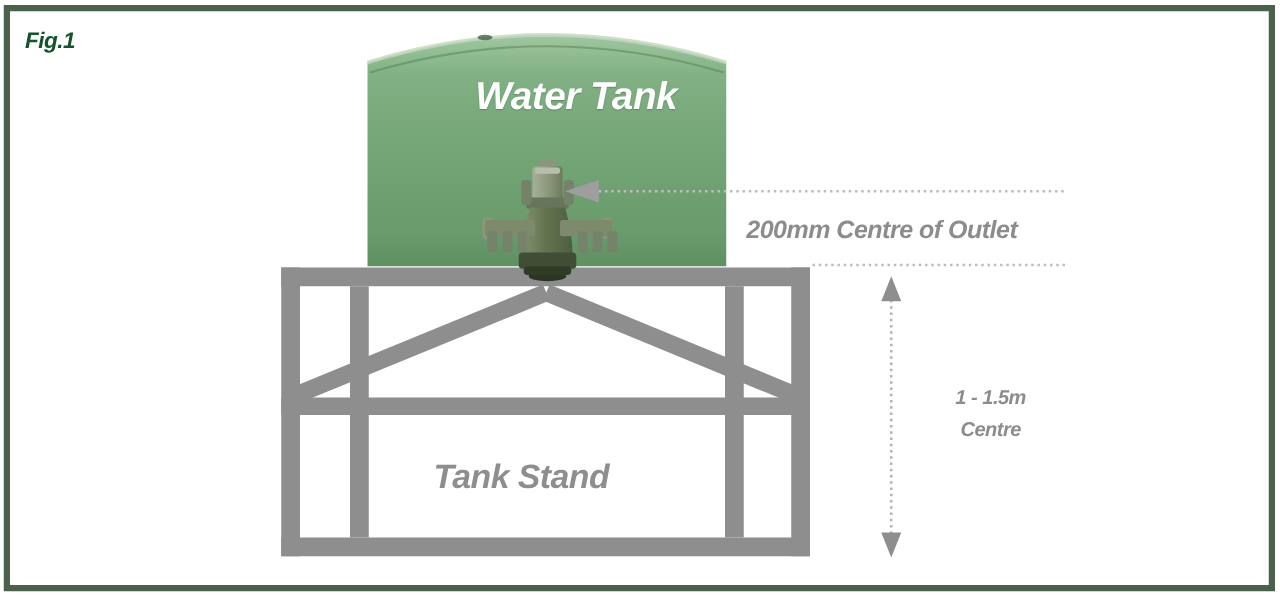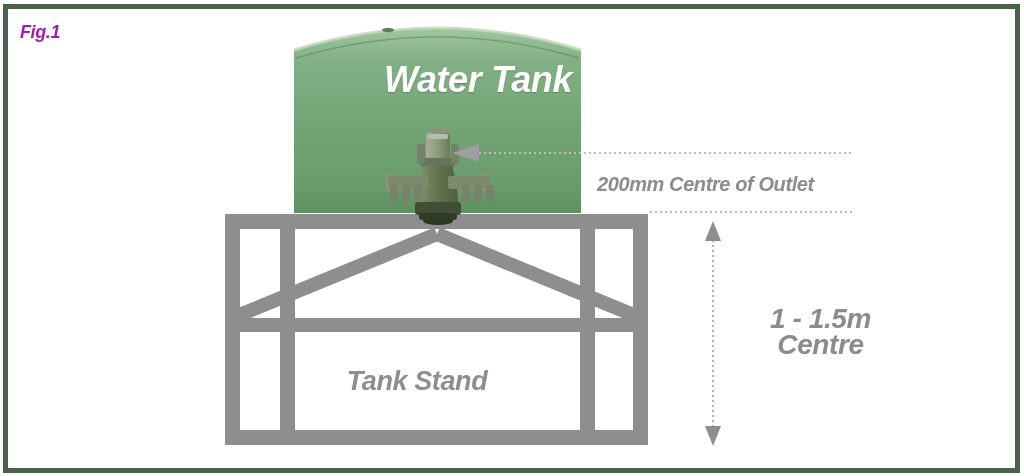--- a/index.html
+++ b/index.html
@@ -8,36 +8,36 @@
     font-family:"Liberation Sans",sans-serif;
   }
   .frame{
     position:absolute;left:3px;top:4px;right:4px;bottom:3px;
     border:5px solid #4a614c;pointer-events:none;
   }
   .diagram-svg{position:absolute;left:0;top:0;}
   .lbl{
     position:absolute;font-style:italic;font-weight:bold;letter-spacing:-0.4px;
   }
-  .fig-label{left:20px;top:22px;font-size:18px;color:#a21caf;}
+  .fig-label{left:20px;top:22px;font-size:18px;color:#14532d;}
   .water-tank-label{
     left:294px;top:59px;width:334px;text-align:center;
-    font-size:36px;color:#ffffff;text-shadow:0 1px 1px rgba(40,70,45,.35);margin-left:17px;
+    font-size:31px;color:#ffffff;text-shadow:0 1px 1px rgba(40,70,45,.35);
   }
   .tank-stand-label{
     left:280px;top:366px;width:274px;text-align:center;
     font-size:27px;color:#8e8e8e;
   }
   .outlet-label{
     left:597px;top:173px;width:250px;text-align:left;
     font-size:20px;color:#8c8c8c;
   }
   .height-label{
-    left:743px;top:306px;width:155px;text-align:center;
-    font-size:28px;line-height:26px;color:#8c8c8c;
+    left:715px;top:306px;width:155px;text-align:center;
+    font-size:16px;line-height:26px;color:#8c8c8c;
   }
   .height-label span{display:block;}
 </style>
 </head>
 <body>
 
 <svg class="diagram-svg" width="1024" height="476" viewBox="0 0 1024 476" xmlns="http://www.w3.org/2000/svg">
   <defs>
     <linearGradient id="tankGrad" x1="0" y1="0" x2="0" y2="1">
       <stop offset="0" stop-color="#a0c6a0"></stop>

